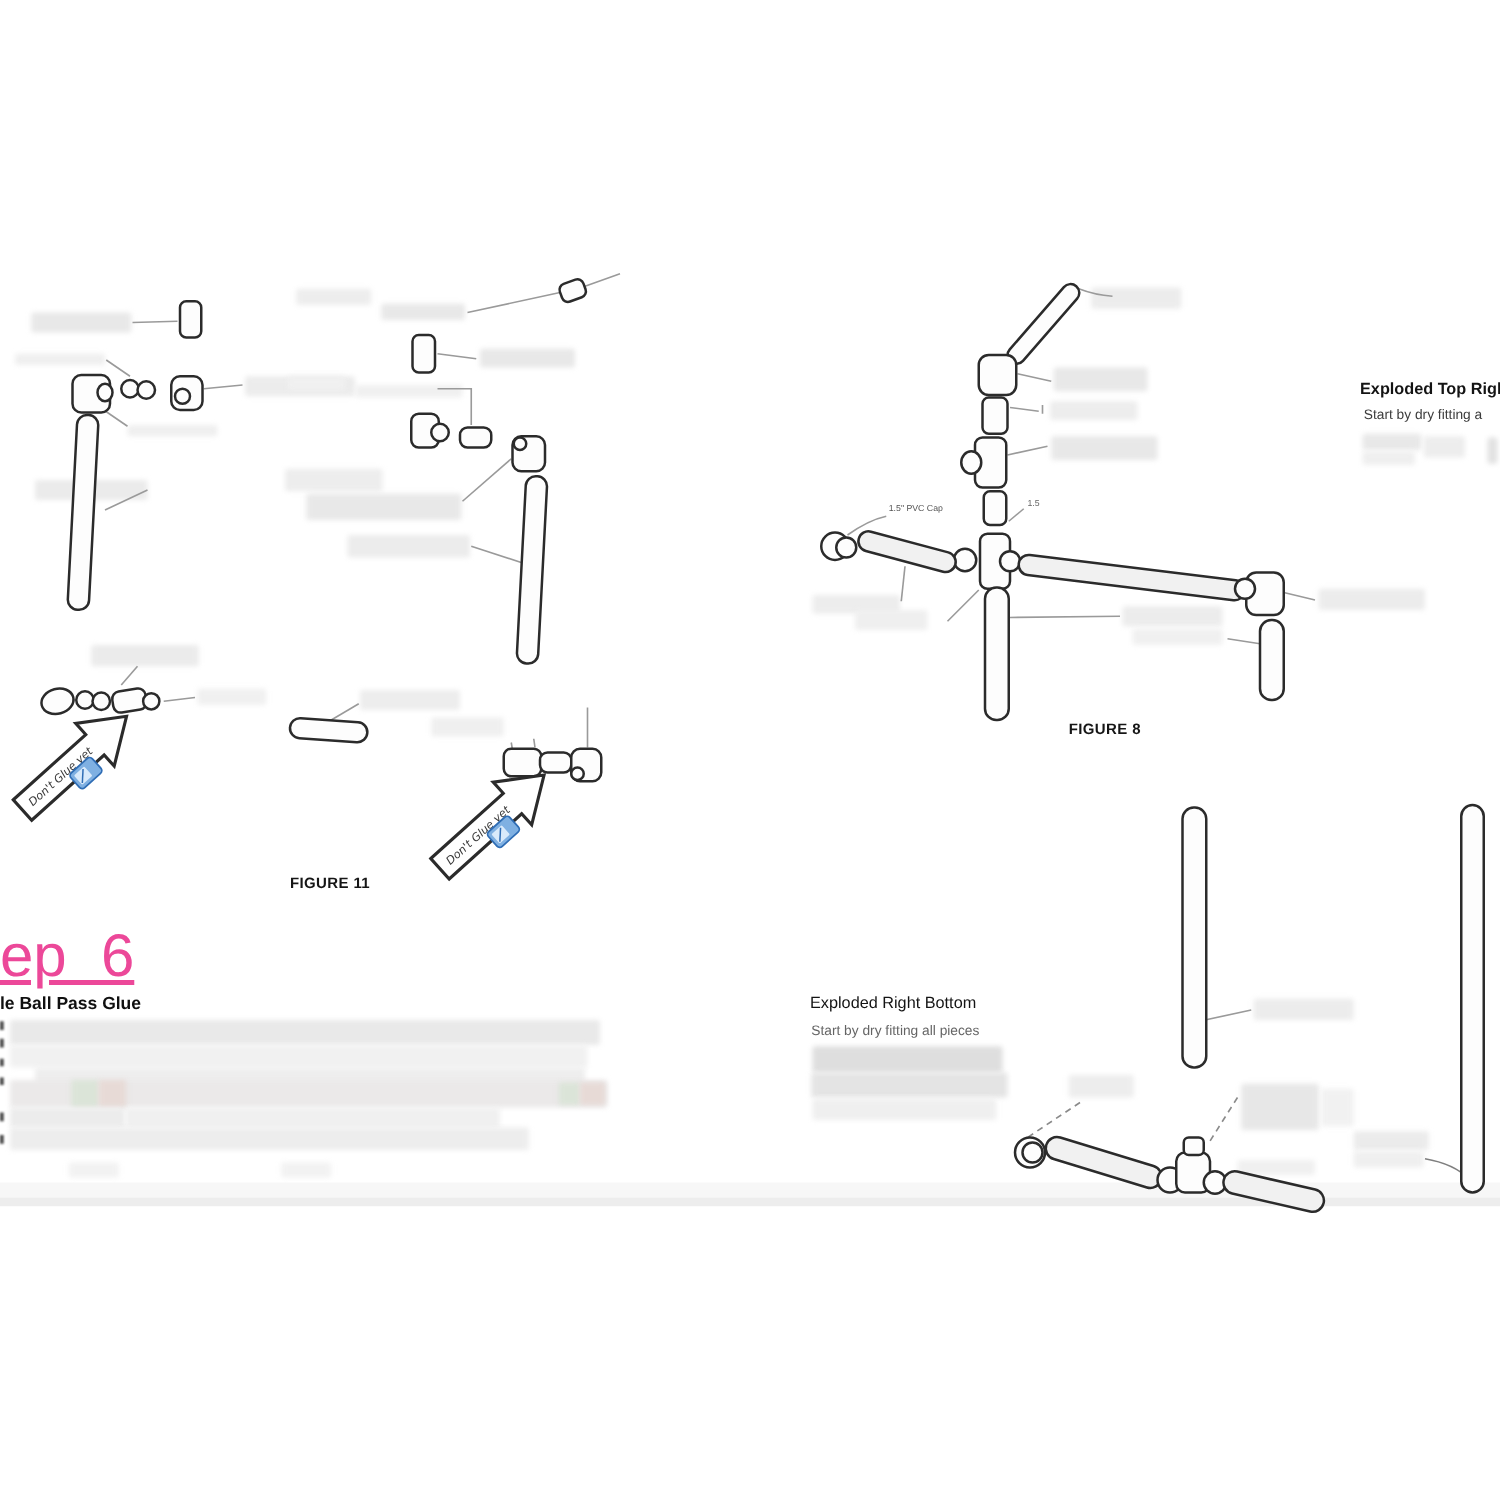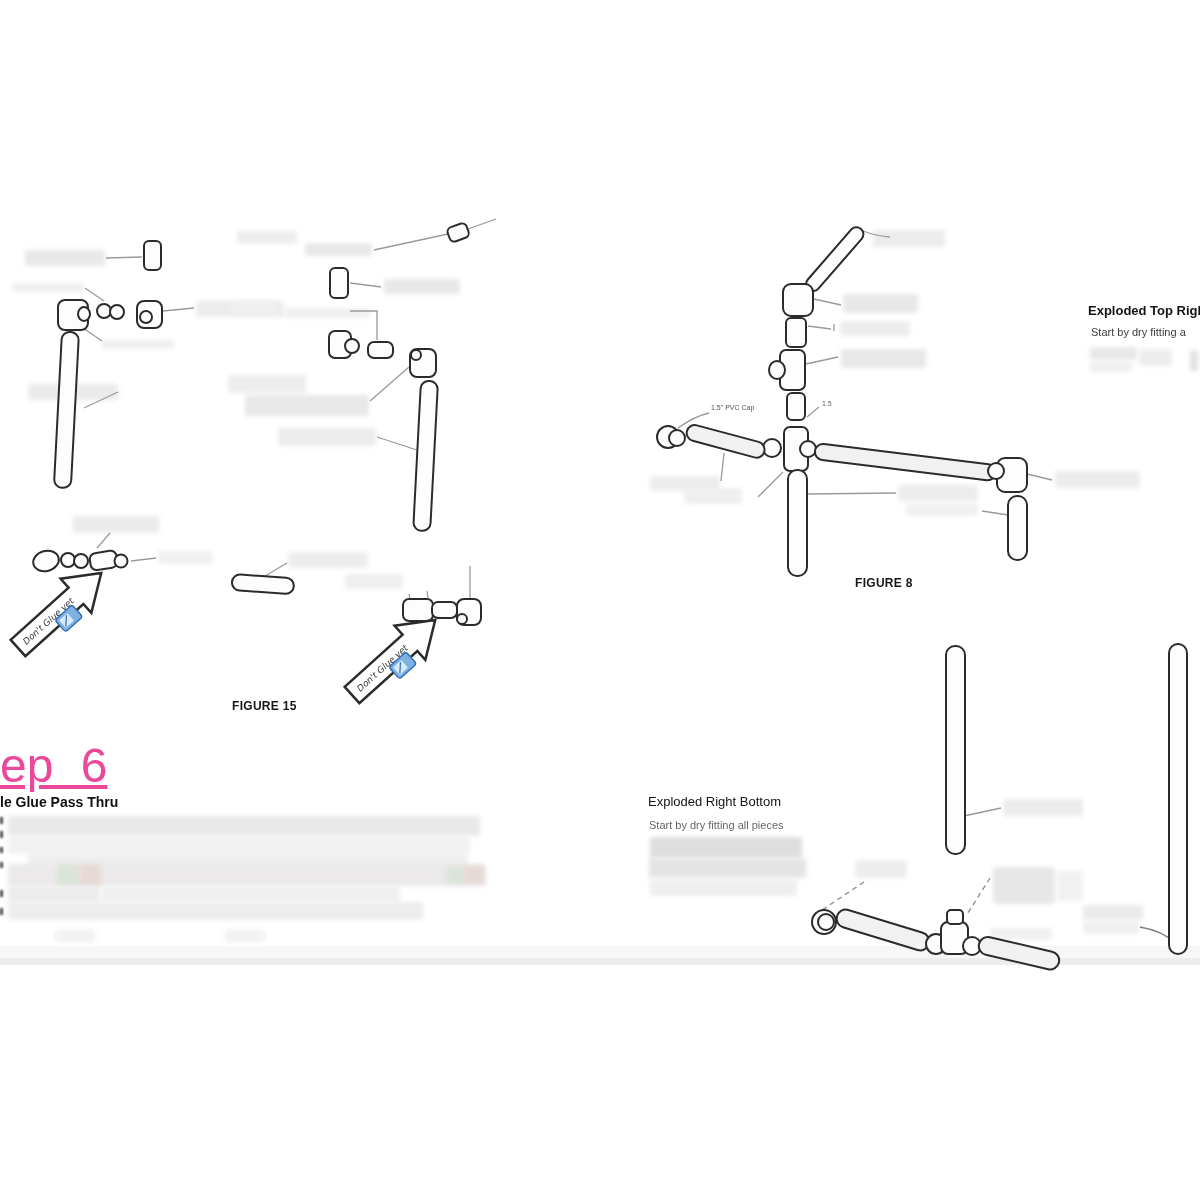--- a/index.html
+++ b/index.html
@@ -212,22 +212,22 @@
       <use href="#glueIcon" transform="translate(46,4)"></use>
     </g>
     <g transform="translate(352,695) rotate(-42)" fill="#fff" stroke="#2b2b2b" stroke-width="2.5">
       <use href="#blockArrow"></use>
       <text x="8" y="3.5" font-size="9" font-style="italic" fill="#3a3a3a" stroke="none" font-family="&quot;DejaVu Sans&quot;, sans-serif">Don't Glue yet</text>
       <use href="#glueIcon" transform="translate(46,4)"></use>
     </g>
   </svg>
 
   <div class="txt" style="left:0;top:741px;font-size:48px;color:#ec4899;word-spacing:14px;text-decoration:underline;">ep 6</div>
-  <div class="txt" style="left:0;top:795px;font-size:14px;font-weight:700;color:#101010;">le Glue Pass Thru</div>
-  <div class="txt cap" style="left:232px;top:700px;">FIGURE 15</div>
+  <div class="txt" style="left:0;top:795px;font-size:14px;font-weight:700;color:#101010;">le Ball Pass Glue</div>
+  <div class="txt cap" style="left:232px;top:700px;">FIGURE 11</div>
   <div class="txt cap" style="left:855px;top:577px;">FIGURE 8</div>
   <div class="txt" style="left:1088px;top:304px;font-size:13px;font-weight:700;color:#141414;">Exploded Top Right</div>
   <div class="txt" style="left:1091px;top:327px;font-size:11px;color:#3c3c3c;">Start by dry fitting a</div>
   <div class="txt" style="left:648px;top:795px;font-size:13px;font-weight:400;color:#141414;">Exploded Right Bottom</div>
   <div class="txt blurry" style="left:649px;top:820px;font-size:11px;color:#4a4a4a;">Start by dry fitting all pieces</div>
   <div class="txt tiny" style="left:711px;top:404px;">1.5" PVC Cap</div>
   <div class="txt tiny" style="left:822px;top:400px;color:#666;">1.5</div>
 
 </div>
 

